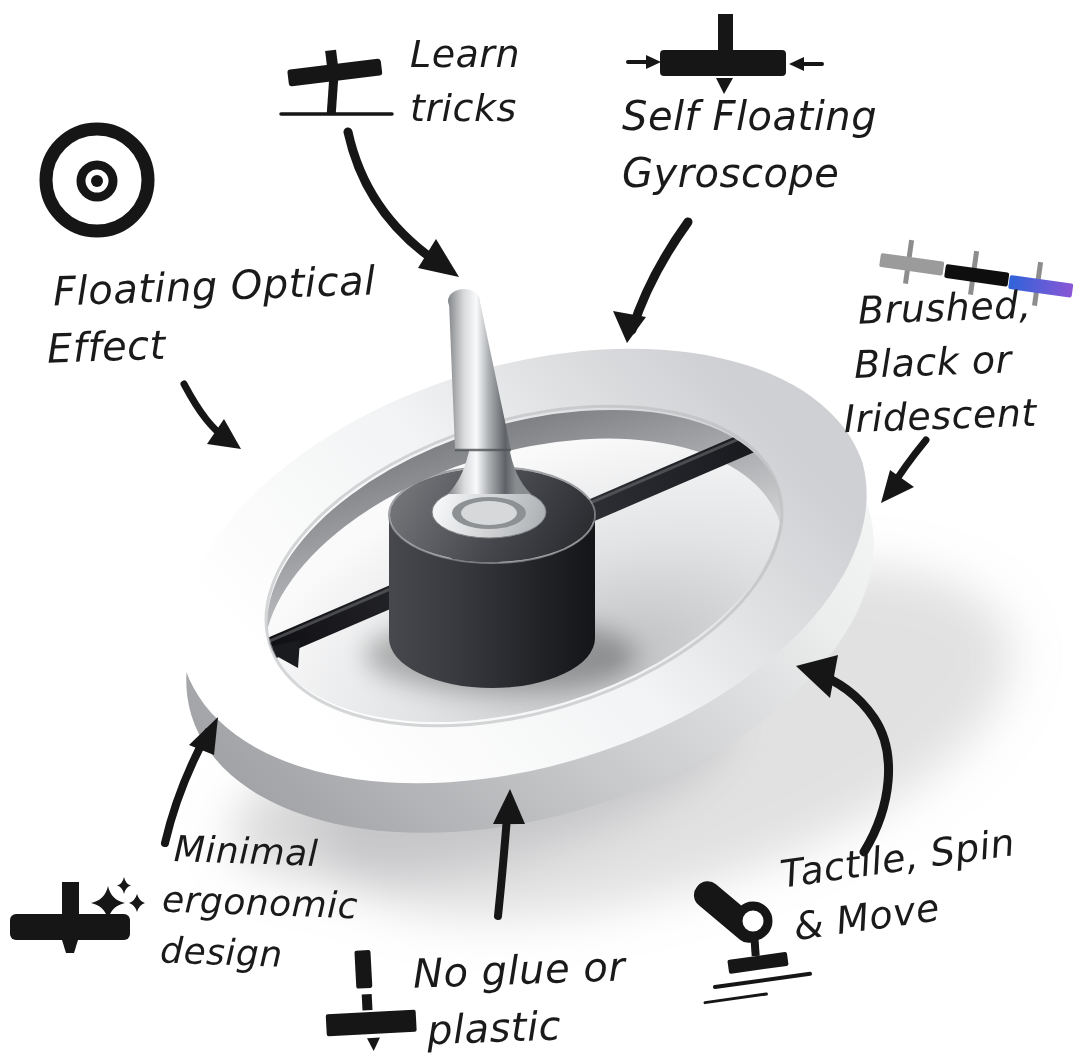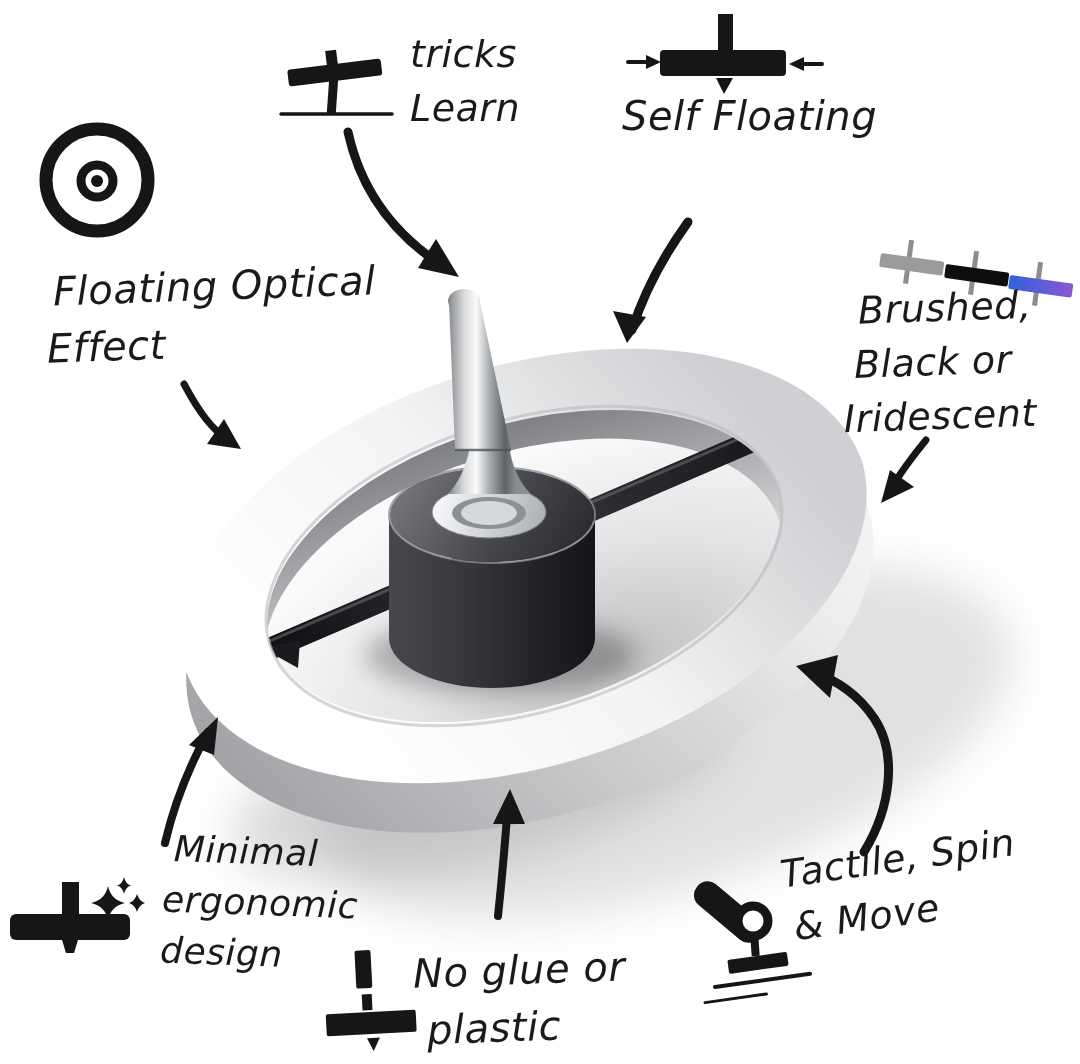--- a/index.html
+++ b/index.html
@@ -243,26 +243,27 @@
         <g transform="rotate(-8 757 963)">
           <rect x="728" y="956" width="60" height="14" rx="2" stroke="none"></rect>
           <line x1="712" y1="981" x2="808" y2="981" stroke-width="4"></line>
           <line x1="700" y1="995" x2="762" y2="995" stroke-width="3"></line>
         </g>
       </g>
     </g>
   </svg>
 
   <div id="lbl-learn" class="hand fs38">
+    <span class="ln">Learn</span>
     <span class="ln">tricks</span>
-    <span class="ln">Learn</span>
   </div>
 
   <div id="lbl-self" class="hand fs40">
     <span class="ln">Self Floating</span>
+    <span class="ln">Gyroscope</span>
   </div>
 
   <div id="lbl-float" class="hand fs40">
     <span class="ln">Floating Optical</span>
     <span class="ln">Effect</span>
   </div>
 
   <div id="lbl-finish" class="hand fs38">
     <span class="ln">Brushed,</span>
     <span class="ln">Black or</span>

